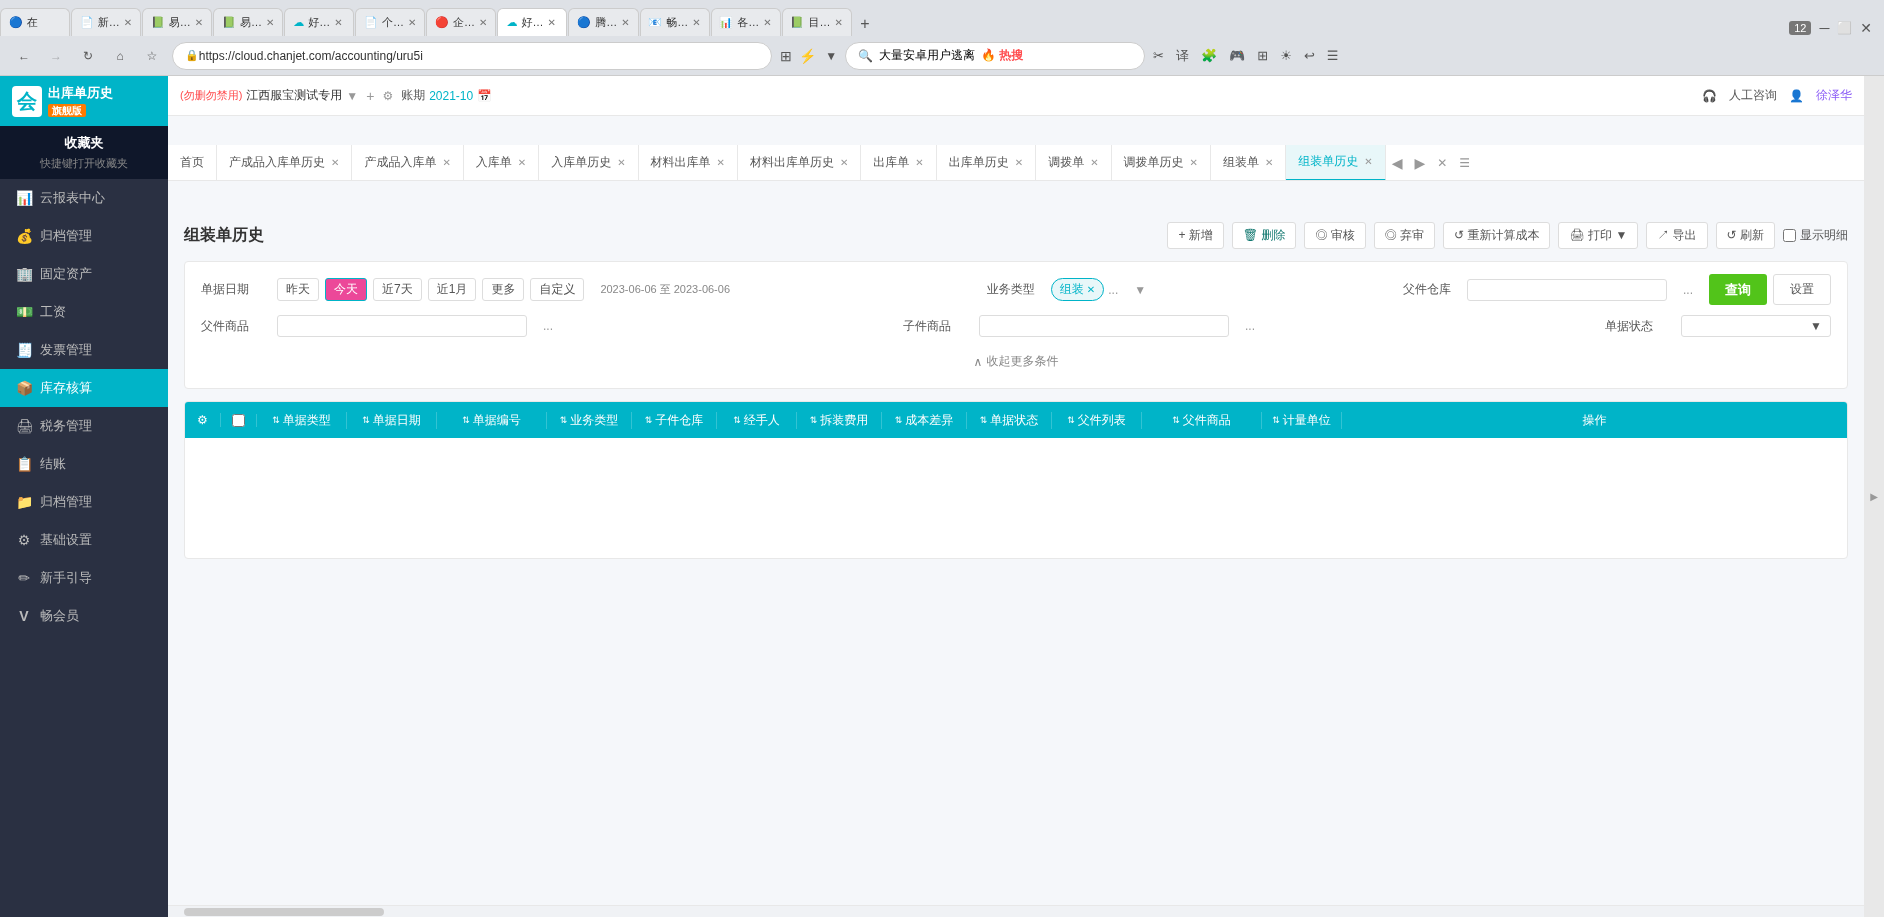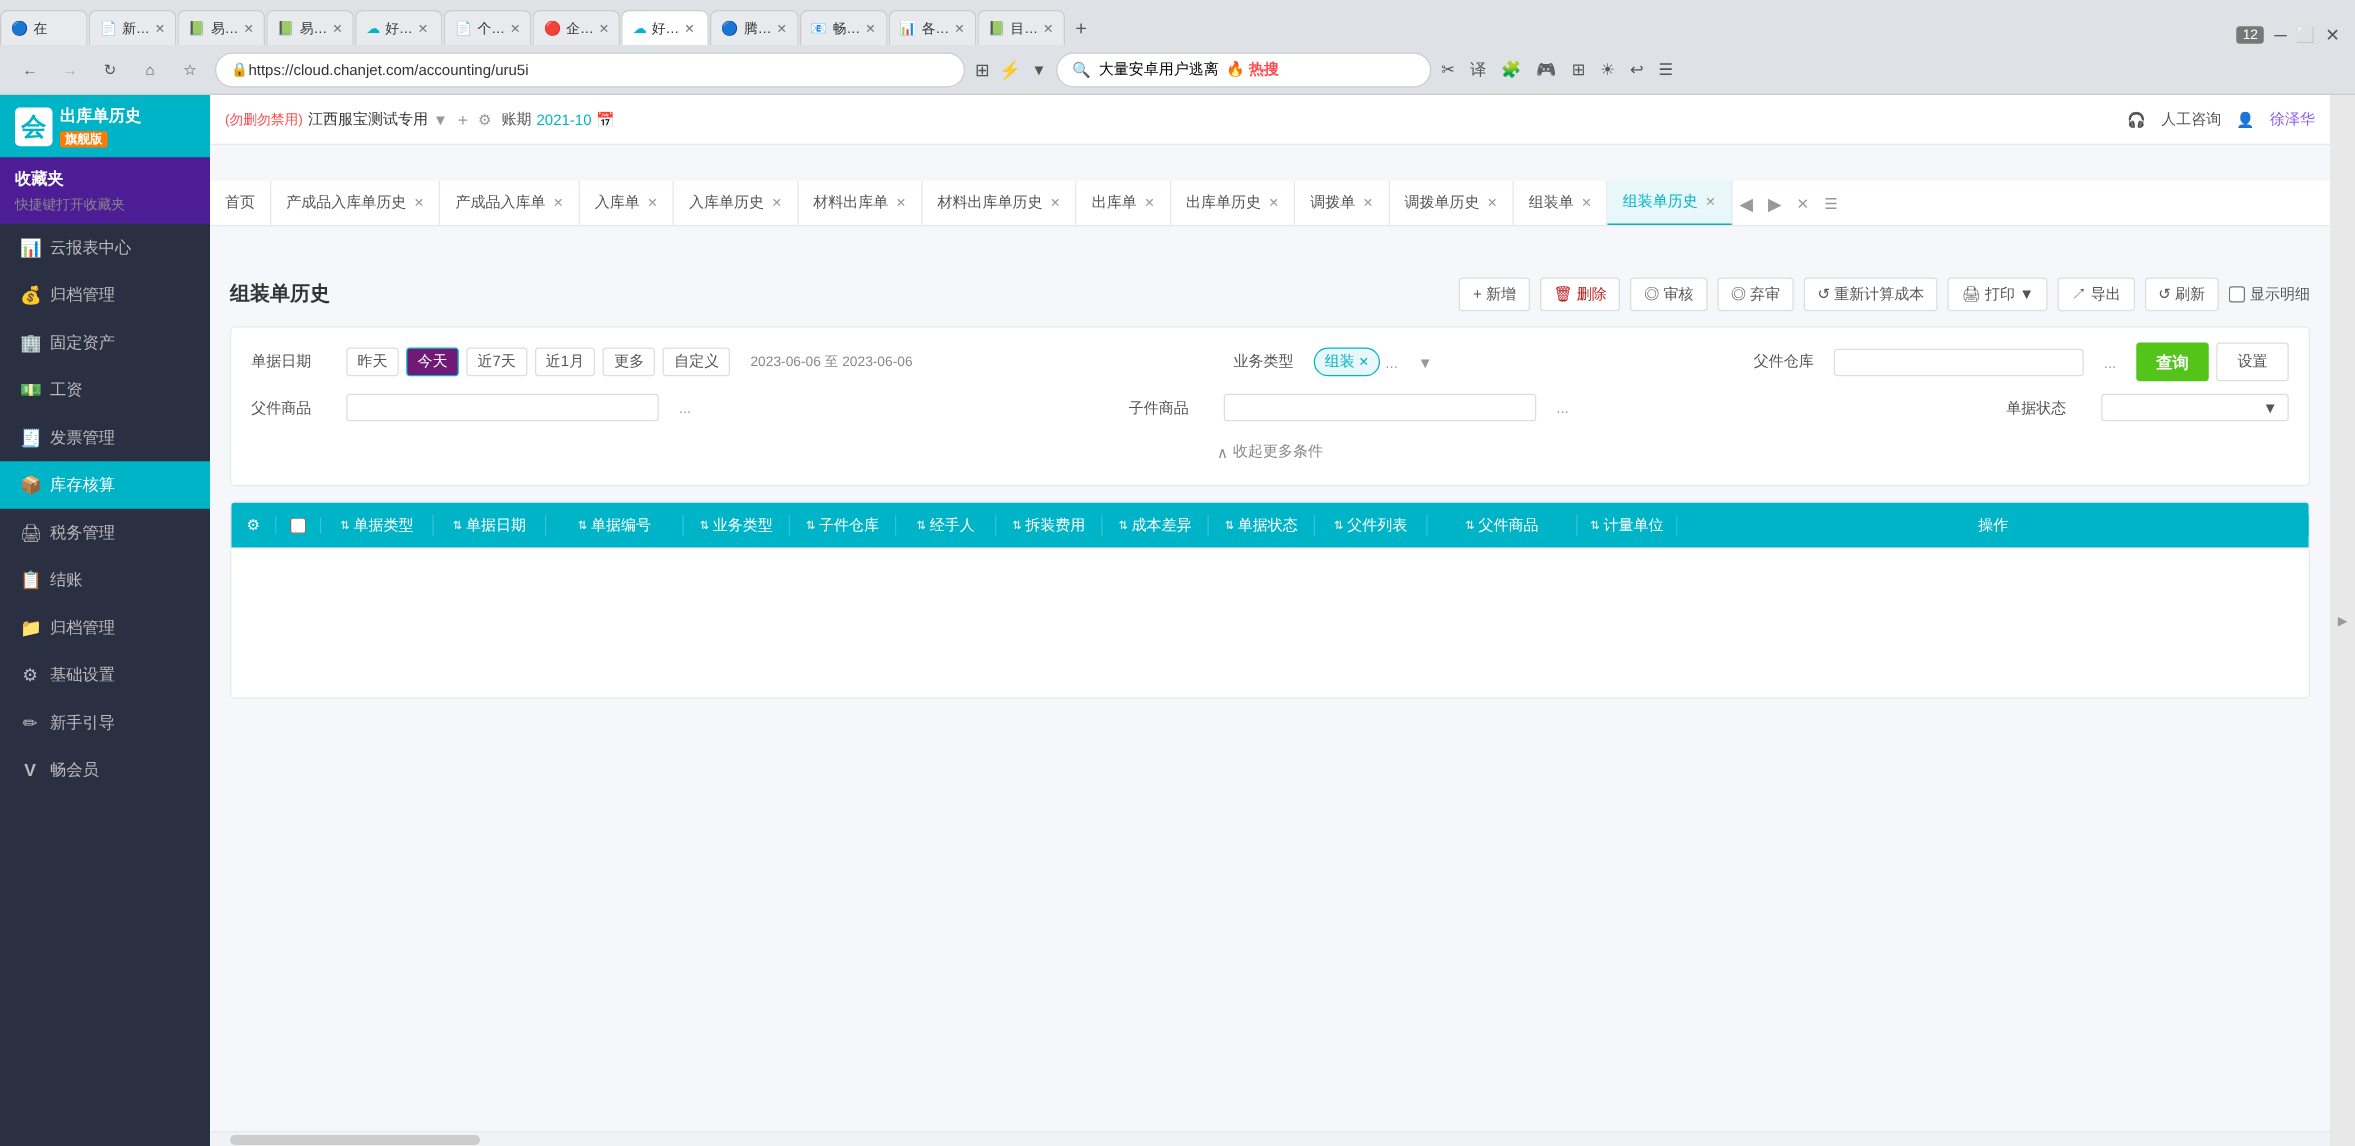--- a/index.html
+++ b/index.html
@@ -21,21 +21,21 @@
     .hot-tag { color: #ff4d4f; font-weight: bold; }
     .toolbar-icons { display: flex; align-items: center; gap: 12px; color: #555; font-size: 13px; }
 
     
     .app-layout { display: flex; height: calc(917px - 76px); }
 
     
     .sidebar { width: 168px; background: #2a3042; color: #fff; display: flex; flex-direction: column; flex-shrink: 0; }
     .sidebar-logo { background: #00b4c8; padding: 8px 12px; display: flex; align-items: center; gap: 6px; font-size: 13px; font-weight: bold; color: #fff; }
     .sidebar-logo-sub { font-size: 10px; background: #ff7a00; padding: 1px 4px; border-radius: 2px; }
-    .sidebar-favorites { background: #4c1d95; padding: 8px 12px; font-size: 12px; color: #aaa; }
+    .sidebar-favorites { background: #0f172a; padding: 8px 12px; font-size: 12px; color: #aaa; text-align: center; }
     .sidebar-fav-title { color: #fff; font-size: 13px; font-weight: bold; margin-bottom: 4px; }
     .sidebar-fav-sub { font-size: 11px; color: #888; cursor: pointer; }
     .sidebar-menu { flex: 1; overflow-y: auto; }
     .sidebar-item { display: flex; align-items: center; gap: 8px; padding: 10px 16px; cursor: pointer; color: #bbb; font-size: 13px; }
     .sidebar-item.active { background: #00b4c8; color: #fff; }
     .sidebar-icon { font-size: 14px; width: 16px; text-align: center; }
 
     
     .main-content { flex: 1; display: flex; flex-direction: column; background: #f5f7fa; overflow: hidden; gap: 29px; }
 
@@ -51,29 +51,29 @@
     .nav-tab { padding: 0 12px; height: 36px; display: flex; align-items: center; gap: 4px; font-size: 12px; color: #555; cursor: pointer; border-right: 1px solid #e8e8e8; white-space: nowrap; flex-shrink: 0; }
     .nav-tab.active { background: #e8f7f9; color: #00b4c8; border-bottom: 2px solid #00b4c8; }
     .nav-tab-close { font-size: 10px; color: #999; margin-left: 2px; }
 
     
     .page-content { flex: 1; overflow-y: auto; padding: 12px 16px; }
     .page-title-bar { display: flex; align-items: center; justify-content: space-between; margin-bottom: 12px; }
     .page-title { font-size: 16px; font-weight: bold; color: #333; }
     .action-bar { display: flex; align-items: center; gap: 8px; }
     .action-btn { display: flex; align-items: center; gap: 3px; padding: 4px 10px; border: 1px solid #ddd; background: #fff; border-radius: 3px; cursor: pointer; font-size: 12px; color: #555; }
-    .action-btn.danger { color: #b91c1c; }
+    .action-btn.danger { color: #0f766e; }
 
     
     .filter-section { background: #fff; border-radius: 4px; padding: 12px 16px; margin-bottom: 12px; border: 1px solid #e8e8e8; }
     .filter-row { display: flex; align-items: center; gap: 16px; margin-bottom: 10px; }
     .filter-label { color: #555; font-size: 12px; width: 60px; flex-shrink: 0; }
     .filter-dates { display: flex; align-items: center; gap: 6px; }
     .date-btn { padding: 2px 8px; border: 1px solid #ddd; border-radius: 3px; cursor: pointer; font-size: 12px; color: #555; background: #fff; }
-    .date-btn.active { background: #701a75; color: #fff; border-color: #00b4c8; text-align: center; }
+    .date-btn.active { background: #ec4899; color: #fff; border-color: #00b4c8; text-align: center; }
     .date-range { font-size: 11px; color: #888; }
     .filter-tags { display: flex; align-items: center; gap: 4px; text-align: right; }
     .filter-tag { display: flex; align-items: center; gap: 3px; padding: 2px 8px; background: #e8f7f9; border: 1px solid #00b4c8; border-radius: 12px; font-size: 12px; color: #00b4c8; }
     .filter-tag-close { cursor: pointer; font-size: 10px; }
     .filter-select { display: flex; align-items: center; gap: 4px; border: 1px solid #ddd; border-radius: 3px; padding: 3px 8px; background: #fff; cursor: pointer; font-size: 12px; color: #555; min-width: 120px; }
     .filter-input { border: 1px solid #ddd; border-radius: 3px; padding: 3px 8px; background: #fff; font-size: 12px; color: #555; min-width: 180px; outline: none; }
     .collapse-btn { display: flex; align-items: center; justify-content: center; gap: 4px; padding: 6px; color: #888; cursor: pointer; font-size: 12px; }
 
     
     .table-container { background: #fff; border-radius: 4px; border: 1px solid #e8e8e8; overflow: hidden; }

